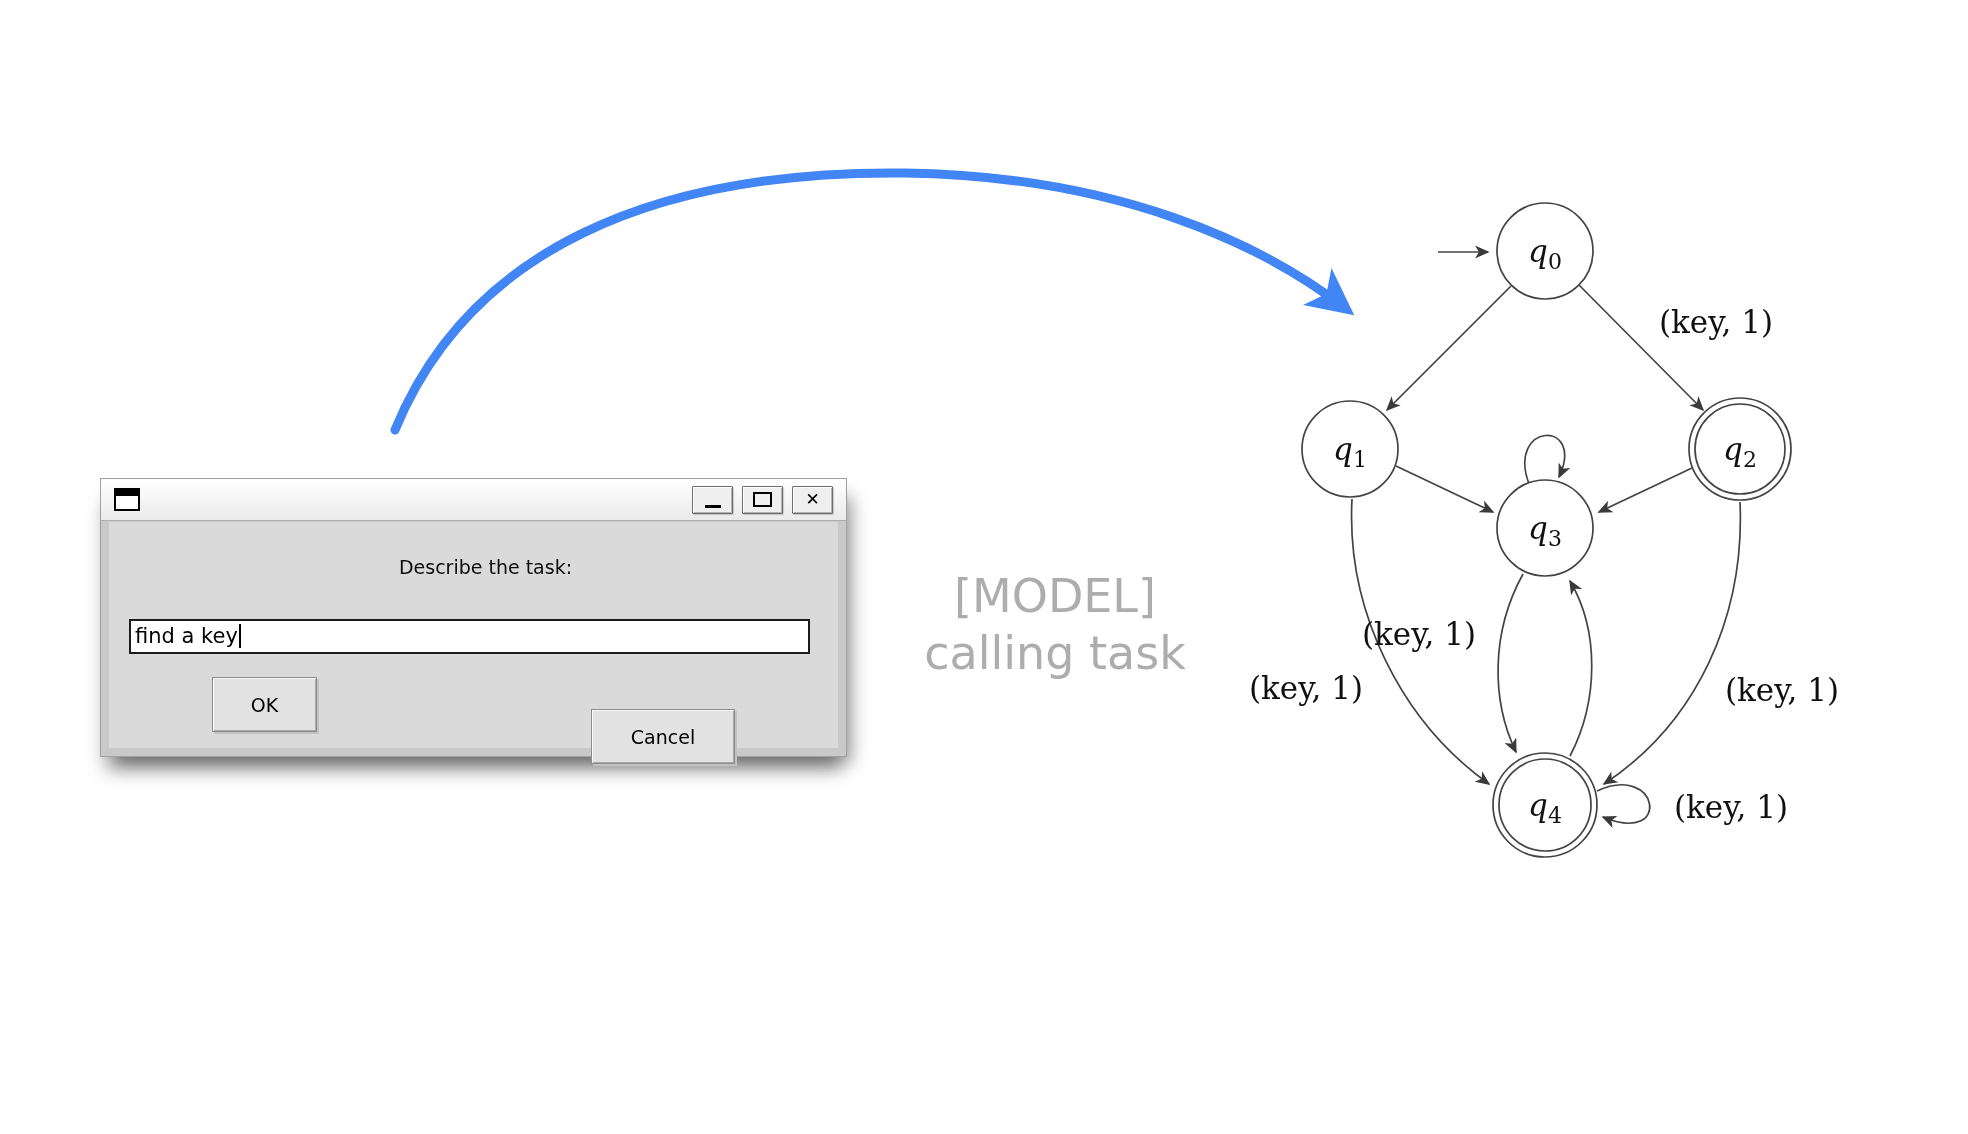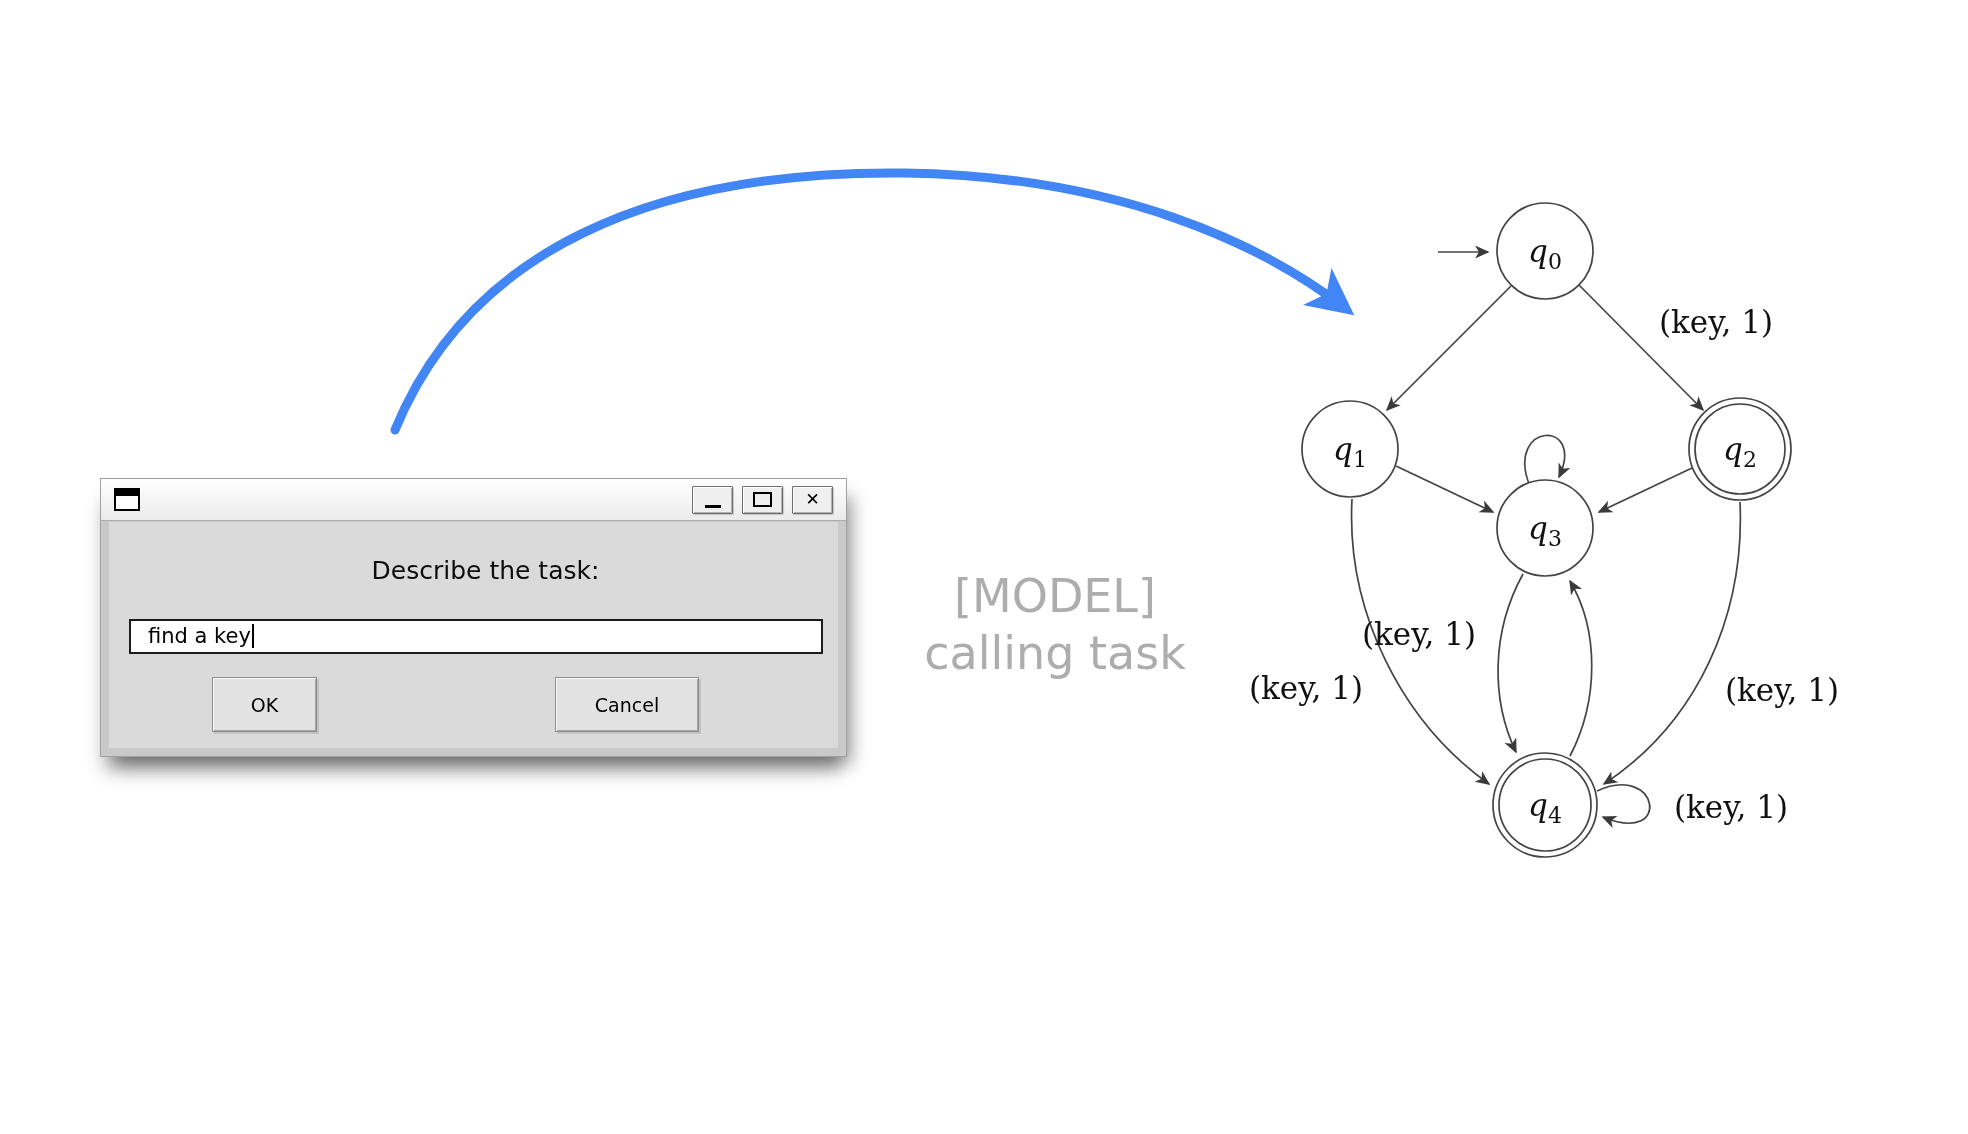--- a/index.html
+++ b/index.html
@@ -36,36 +36,36 @@
     box-shadow:inset 1px 1px 0 #ffffff, inset -1px -1px 0 #b3b3b3, 1px 1px 1px rgba(0,0,0,.18);
     display:flex;align-items:center;justify-content:center;cursor:pointer;
     font-family:"DejaVu Sans", sans-serif;
   }
   .min-glyph{display:block;width:16px;height:3px;background:#000;margin-top:13px;}
   .max-glyph{display:block;width:15px;height:11px;border:2px solid #000;background:transparent;}
   .close-glyph{font-size:17px;font-weight:bold;color:#000;line-height:1;}
   .dlg-body{
     position:absolute;left:8px;right:8px;top:43px;bottom:8px;background:#dadada;
   }
-  .prompt{margin-top:34px;text-align:center;font-size:25px;color:#0d0d0d;margin-left:24px;}
+  .prompt{margin-top:34px;text-align:center;font-size:19px;color:#0d0d0d;margin-left:24px;}
   .task-input{
     position:absolute;left:20px;top:97px;width:673px;height:31px;
     background:#ffffff;border:2px solid #1c1c1c;
-    font-size:21px;line-height:31px;color:#000;padding-left:17px;cursor:text;
+    font-size:21px;line-height:31px;color:#000;padding-left:4px;cursor:text;
     white-space:nowrap;overflow:hidden;
   }
   .caret{display:inline-block;width:2px;height:24px;background:#000;vertical-align:text-bottom;margin-left:1px;}
   .dlg-btn{
     position:absolute;top:155px;height:55px;
     background:#e2e2e2;border:1px solid #8c8c8c;
     box-shadow:inset 1px 1px 0 #fafafa, inset -1px -1px 0 #a6a6a6, 2px 2px 0 #c2c2c2;
     font-family:"DejaVu Sans", sans-serif;font-size:19px;color:#000;cursor:pointer;
   }
   .ok-btn{left:103px;width:105px;}
-  .cancel-btn{left:446px;width:144px;}
+  .cancel-btn{left:482px;width:144px;margin-top:32px;}
   
   .model-status{
     position:absolute;left:875px;top:560px;width:360px;
     text-align:center;color:#adadad;font-size:46px;line-height:57px;
     font-family:"DejaVu Sans", sans-serif;
     margin-top:8px;
   }
 </style>
 </head>
 <body>

